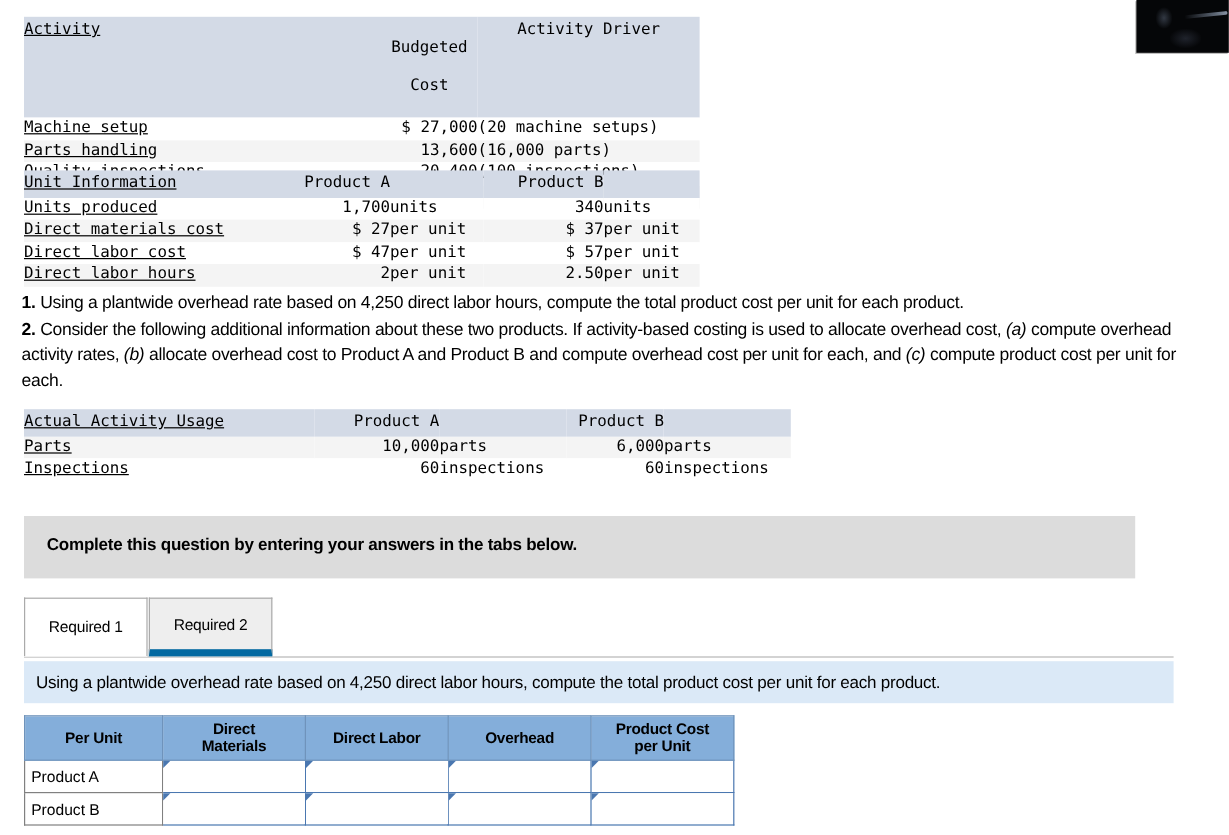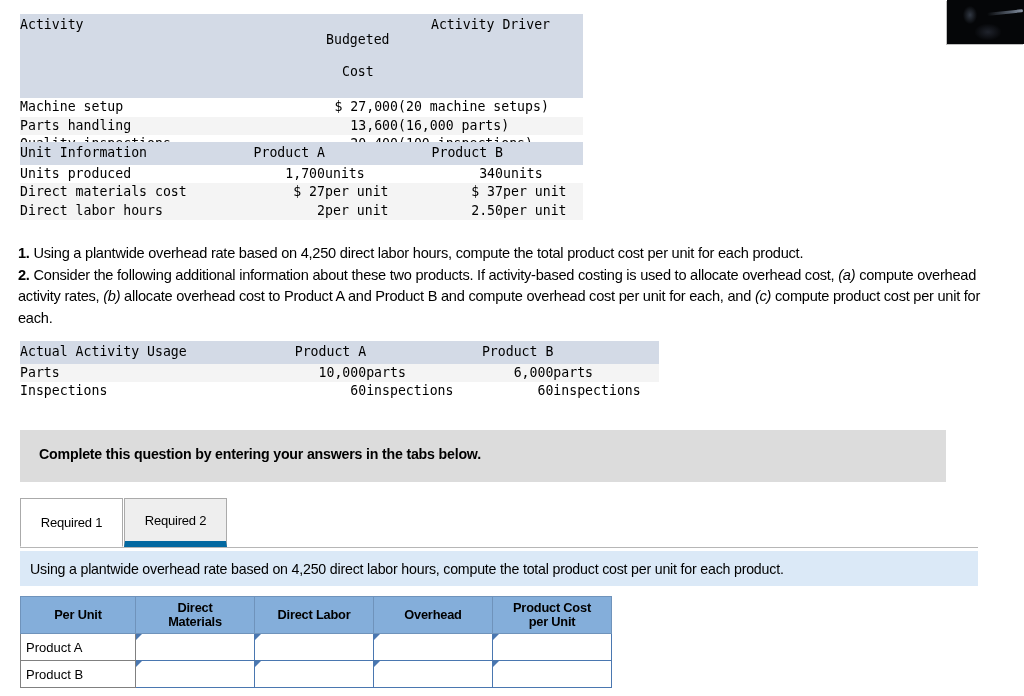--- a/index.html
+++ b/index.html
@@ -63,21 +63,21 @@
     vertical-align: top;
   }
   .mono-table .hdr td {
     background: #d3dae6;
     font-weight: normal;
     padding-top: 2px;
     padding-bottom: 2px;
   }
   .mono-table tr.shaded td { background: #f4f4f4; }
   .mono-table tr.plain td  { background: #ffffff; }
-  .cell-label { padding-left: 14px; }
+  .cell-label { padding-left: 14px; text-decoration: underline; }
   .cell-num   { text-align: right; }
   .cell-txt   { text-align: left; padding-left: 6px; }
   .cell-center{ text-align: center; }
   .two-line   { line-height: 16px; }
 
   .u-single { border-bottom: 1px solid #3a3a3a; display: inline-block; }
   .u-double {
     display: inline-block;
     border-bottom: 1px solid #3a3a3a;
     box-shadow: 0 3px 0 -1px #ffffff, 0 4px 0 -1px #3a3a3a;
@@ -291,20 +291,27 @@
     <td class="cell-num">1,700</td>
     <td class="cell-txt">units</td>
     <td class="cell-num">340</td>
     <td class="cell-txt">units</td>
   </tr>
   <tr class="shaded">
     <td class="cell-label">Direct materials cost</td>
     <td class="cell-num">$ 27</td>
     <td class="cell-txt">per unit</td>
     <td class="cell-num">$ 37</td>
+    <td class="cell-txt">per unit</td>
+  </tr>
+  <tr class="plain">
+    <td class="cell-label">Direct labor cost</td>
+    <td class="cell-num">$ 47</td>
+    <td class="cell-txt">per unit</td>
+    <td class="cell-num">$ 57</td>
     <td class="cell-txt">per unit</td>
   </tr>
   <tr class="shaded">
     <td class="cell-label">Direct labor hours</td>
     <td class="cell-num">2</td>
     <td class="cell-txt">per unit</td>
     <td class="cell-num">2.50</td>
     <td class="cell-txt">per unit</td>
   </tr>
 </tbody></table>

